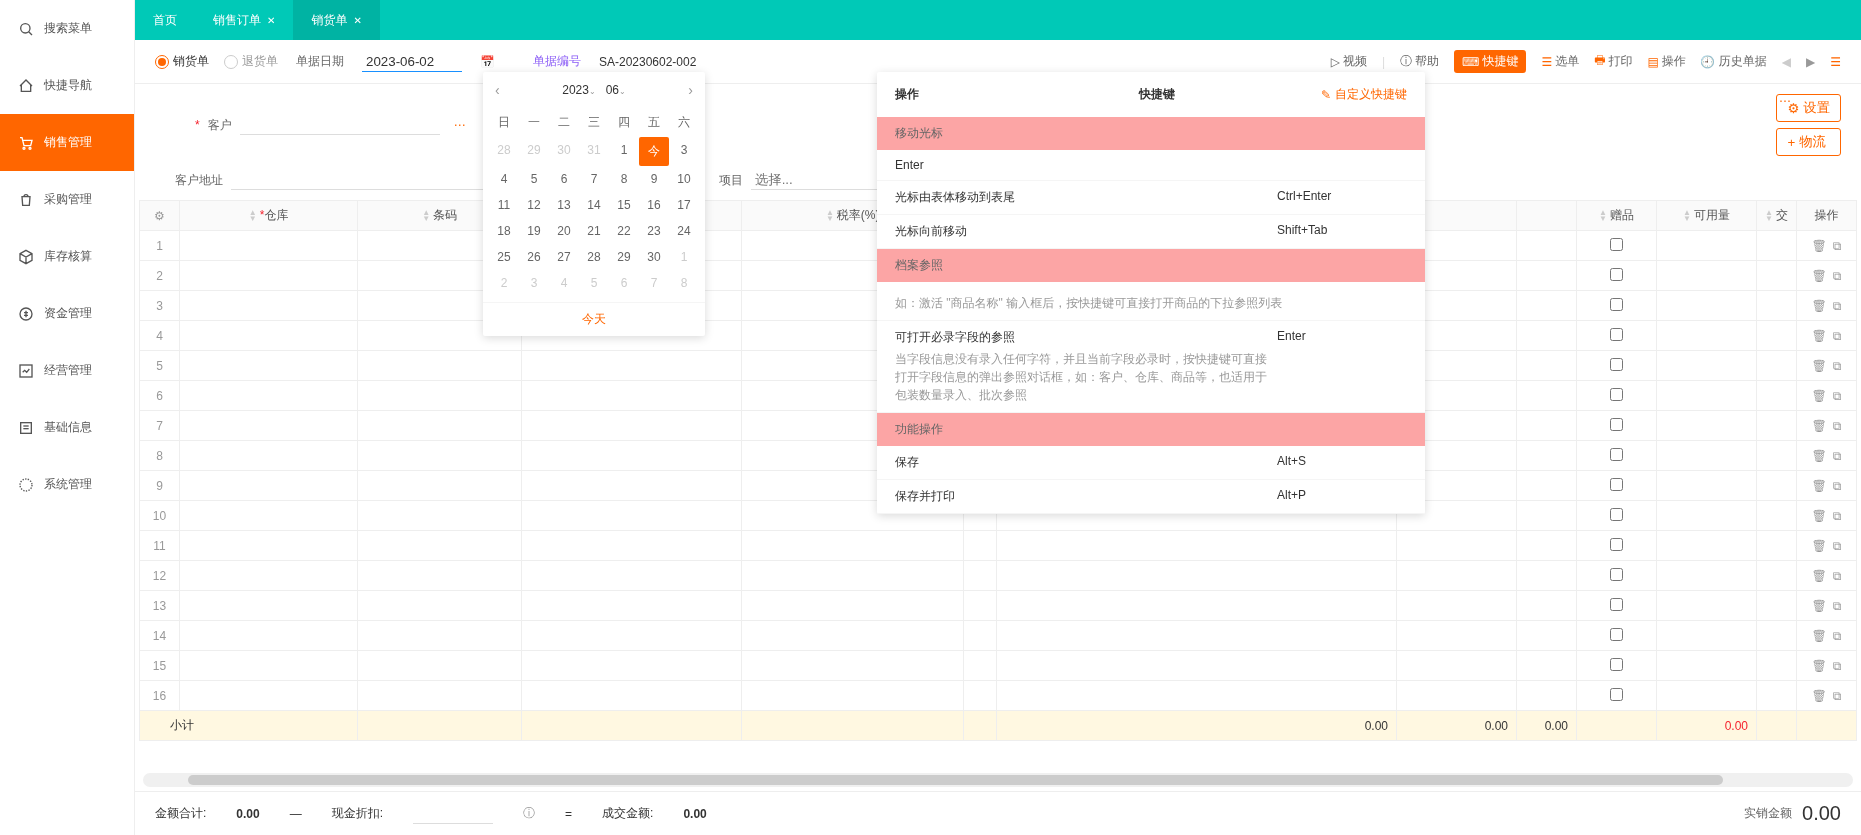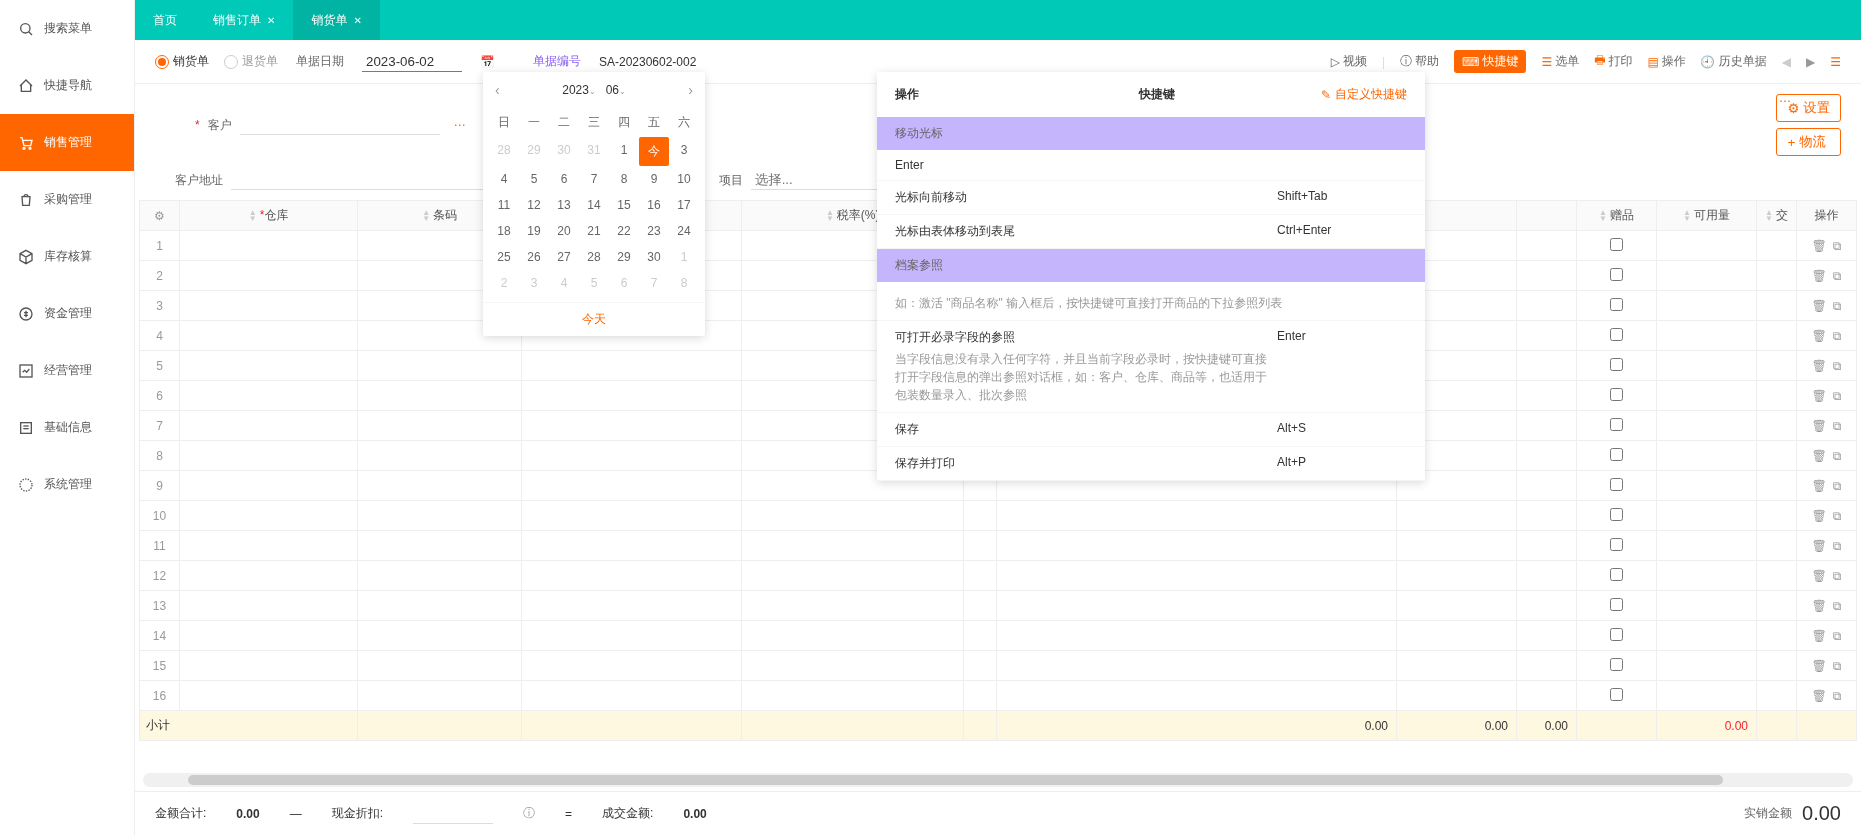--- a/index.html
+++ b/index.html
@@ -87,21 +87,21 @@
 .cal-day { padding: 6px 0; cursor: pointer; color: #666; border-radius: 2px; }
 .cal-day.other { color: #ccc; }
 .cal-day.today { background: #ff6600; color: #fff; }
 .cal-today-link { text-align: center; padding: 8px; color: #ff6600; cursor: pointer; border-top: 1px solid #f5f5f5; }
 
 
 .shortcut-panel { position: absolute; top: 72px; left: 742px; width: 548px; background: #fff; box-shadow: 0 2px 10px rgba(0,0,0,0.15); z-index: 99; border-radius: 2px; max-height: 460px; overflow: auto; }
 .sp-header { display: flex; justify-content: space-between; padding: 14px 18px; align-items: center; }
 .sp-header .titles { display: flex; gap: 220px; font-weight: bold; color: #333; }
 .sp-custom { color: #ff6600; cursor: pointer; display: flex; align-items: center; gap: 4px; }
-.sp-section { background: #c4b5fd; padding: 8px 18px; color: #666; }
+.sp-section { background: #fca5a5; padding: 8px 18px; color: #666; }
 .sp-row { display: flex; padding: 8px 18px; border-bottom: 1px solid #f5f5f5; }
 .sp-row .op { flex: 1; color: #333; }
 .sp-row .key { width: 130px; color: #333; }
 .sp-row .desc { color: #999; font-size: 12px; margin-top: 4px; line-height: 1.5; }
 
 
 .shortcut-panel::-webkit-scrollbar { width: 6px; }
 .shortcut-panel::-webkit-scrollbar-thumb { background: #ccc; border-radius: 3px; }
 
 svg { width: 16px; height: 16px; }
@@ -635,21 +635,21 @@
     <td class="op-col">
                 <div class="op-icons">
                   <span>🗑</span>
                   <span>⧉</span>
                 </div>
               </td>
             </tr>
           </tbody>
         <tfoot>
           <tr class="subtotal-row">
-            <td colspan="2" style="text-align:left;padding-left:6px">小计</td>
+            <td colspan="2" style="text-align:left;padding-left:30px">小计</td>
             <td></td>
               <td></td>
               <td></td>
               <td></td>
             <td class="num">0.00</td>
             <td class="num">0.00</td>
             <td class="num">0.00</td>
             <td></td>
             <td class="right-red">0.00</td>
             <td></td>
@@ -753,43 +753,44 @@
             <span>自定义快捷键</span>
           </span>
       </div>
       <div id="sp-body">
           <div class="sp-section">移动光标</div>
           <div class="sp-row">
             <div class="key">Enter</div>
           </div>
           <div class="sp-row">
             <div class="op">
+              <div>光标由表体移动到表尾</div>
+            </div>
+            <div class="key">Ctrl+Enter</div>
+          </div>
+          <div class="sp-row">
+            <div class="op">
               <div>光标向前移动</div>
             </div>
             <div class="key">Shift+Tab</div>
-          </div>
-          <div class="sp-row">
-            <div class="op">
-              <div>光标由表体移动到表尾</div>
-            </div>
-            <div class="key">Ctrl+Enter</div>
           </div>
           <div class="sp-section">档案参照</div>
           <div class="sp-row">
             <div class="op">
               <div class="desc">如：激活 "商品名称" 输入框后，按快捷键可直接打开商品的下拉参照列表</div>
             </div>
           </div>
           <div class="sp-row">
             <div class="op">
               <div>可打开必录字段的参照</div>
               <div class="desc">当字段信息没有录入任何字符，并且当前字段必录时，按快捷键可直接打开字段信息的弹出参照对话框，如：客户、仓库、商品等，也适用于包装数量录入、批次参照</div>
             </div>
             <div class="key">Enter</div>
           </div>
+          <div class="sp-section">功能操作</div>
           <div class="sp-row">
             <div class="op">
               <div>保存</div>
             </div>
             <div class="key">Alt+S</div>
           </div>
           <div class="sp-row">
             <div class="op">
               <div>保存并打印</div>
             </div>

